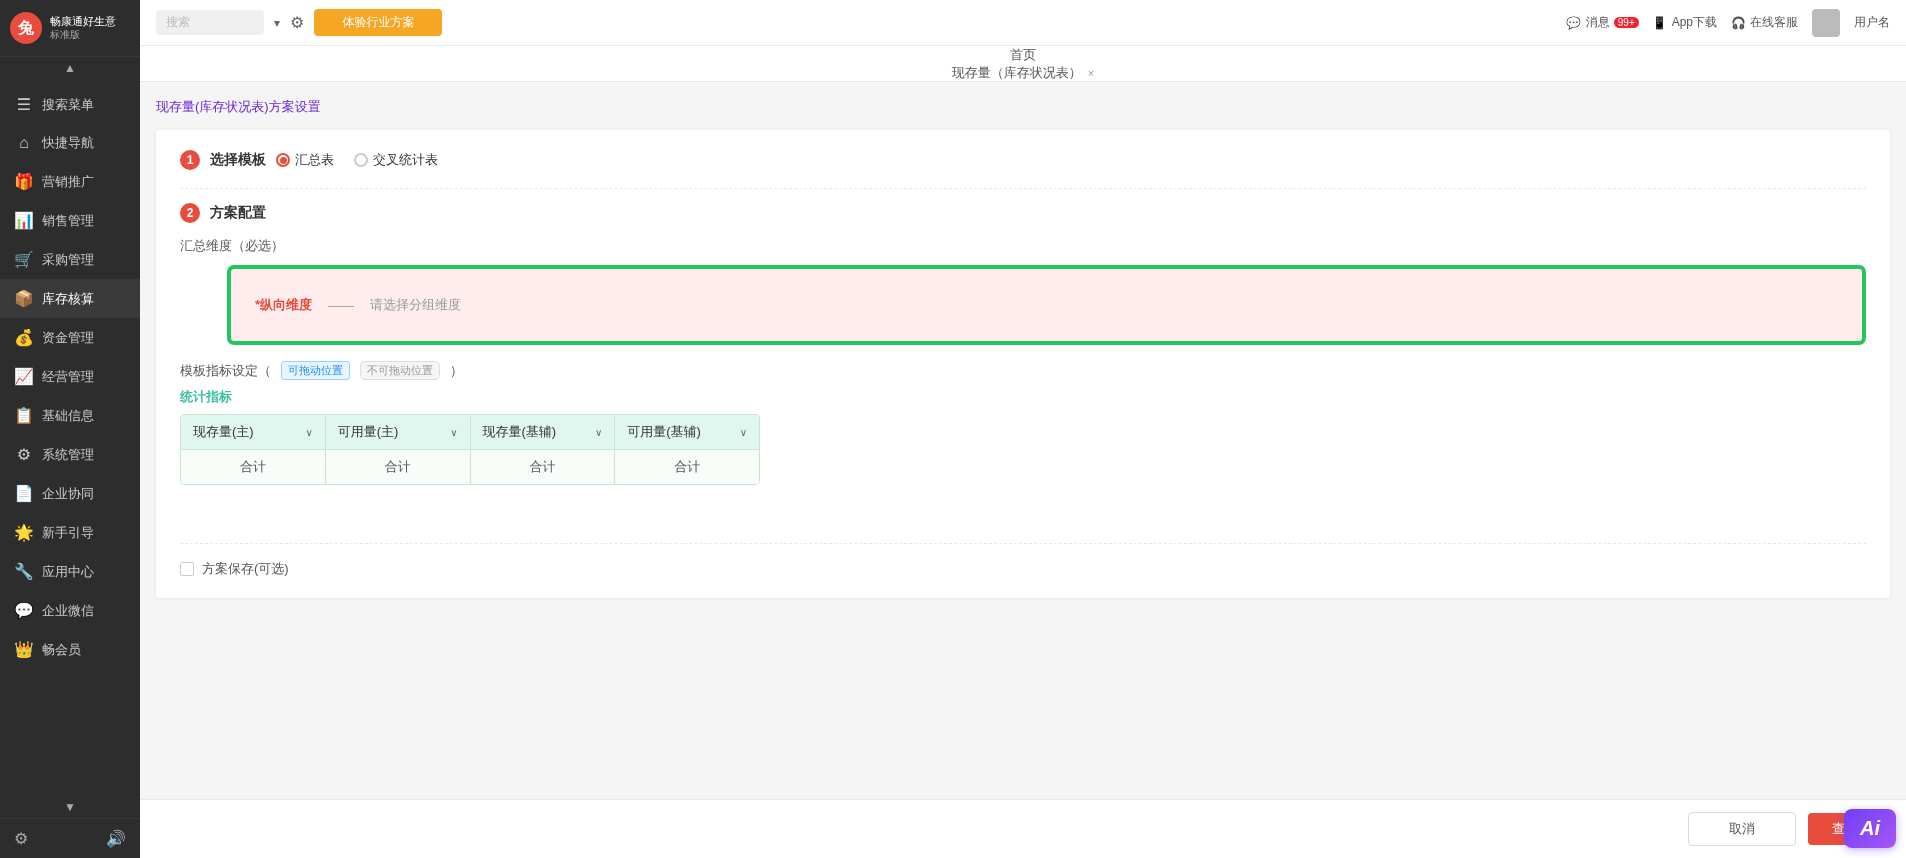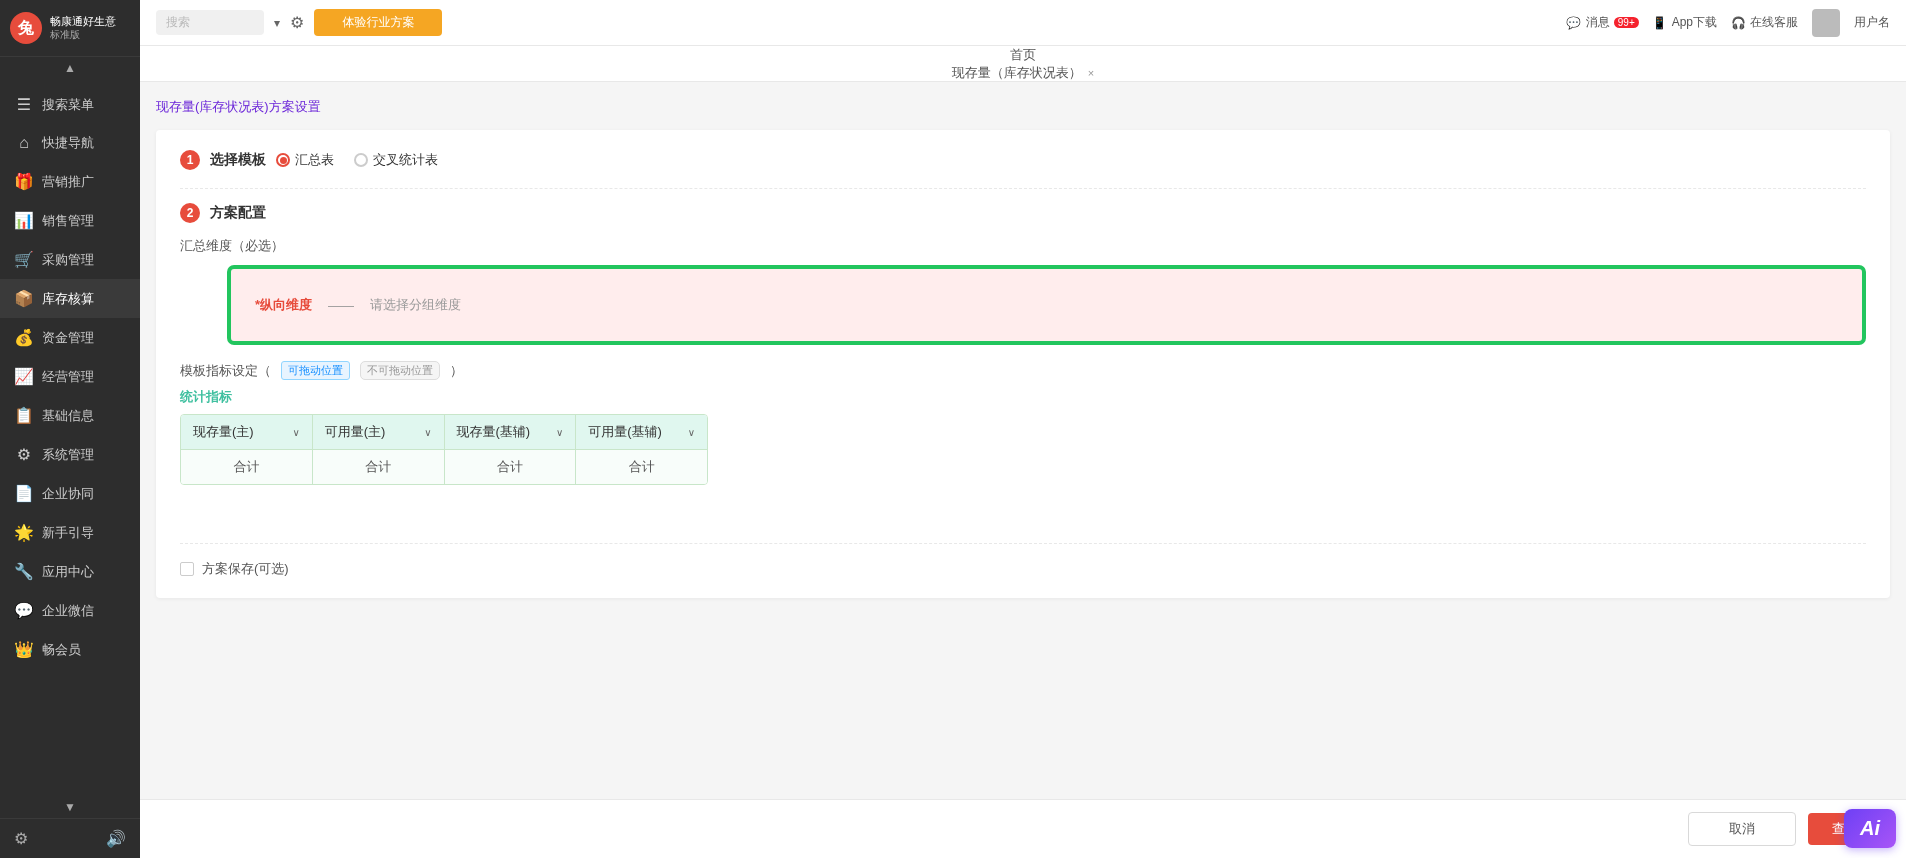--- a/index.html
+++ b/index.html
@@ -185,21 +185,21 @@
     .dimension-dash { color: #999; }
     .dimension-placeholder { color: #999; }
 
     
     .indicator-label { font-size: 13px; color: #555; margin-bottom: 8px; display: flex; align-items: center; gap: 10px; }
     .draggable-badge { background: #e8f4ff; border: 1px solid #91d5ff; color: #1890ff; font-size: 11px; padding: 1px 6px; border-radius: 3px; }
     .non-draggable-badge { background: #f5f5f5; border: 1px solid #ddd; color: #999; font-size: 11px; padding: 1px 6px; border-radius: 5px; }
 
     
     .stat-section-title { font-size: 13px; color: #40c0a0; font-weight: bold; margin-bottom: 8px; }
-    .stat-table { border: 1px solid #c8e6c9; border-radius: 4px; overflow: hidden; width: 528px; }
+    .stat-table { border: 1px solid #c8e6c9; border-radius: 4px; overflow: hidden; width: 580px; }
     .stat-header { display: flex; background: #e0f7ef; }
     .stat-col {
       flex: 1; padding: 8px 12px;
       display: flex; align-items: center; justify-content: space-between;
       border-right: 1px solid #c8e6c9;
       font-size: 13px; color: #333; cursor: pointer;
     }
     .stat-col:last-child { border-right: none; }
     .stat-body { display: flex; background: #f8fdfa; border-top: 1px solid #c8e6c9; }
     .stat-cell {

